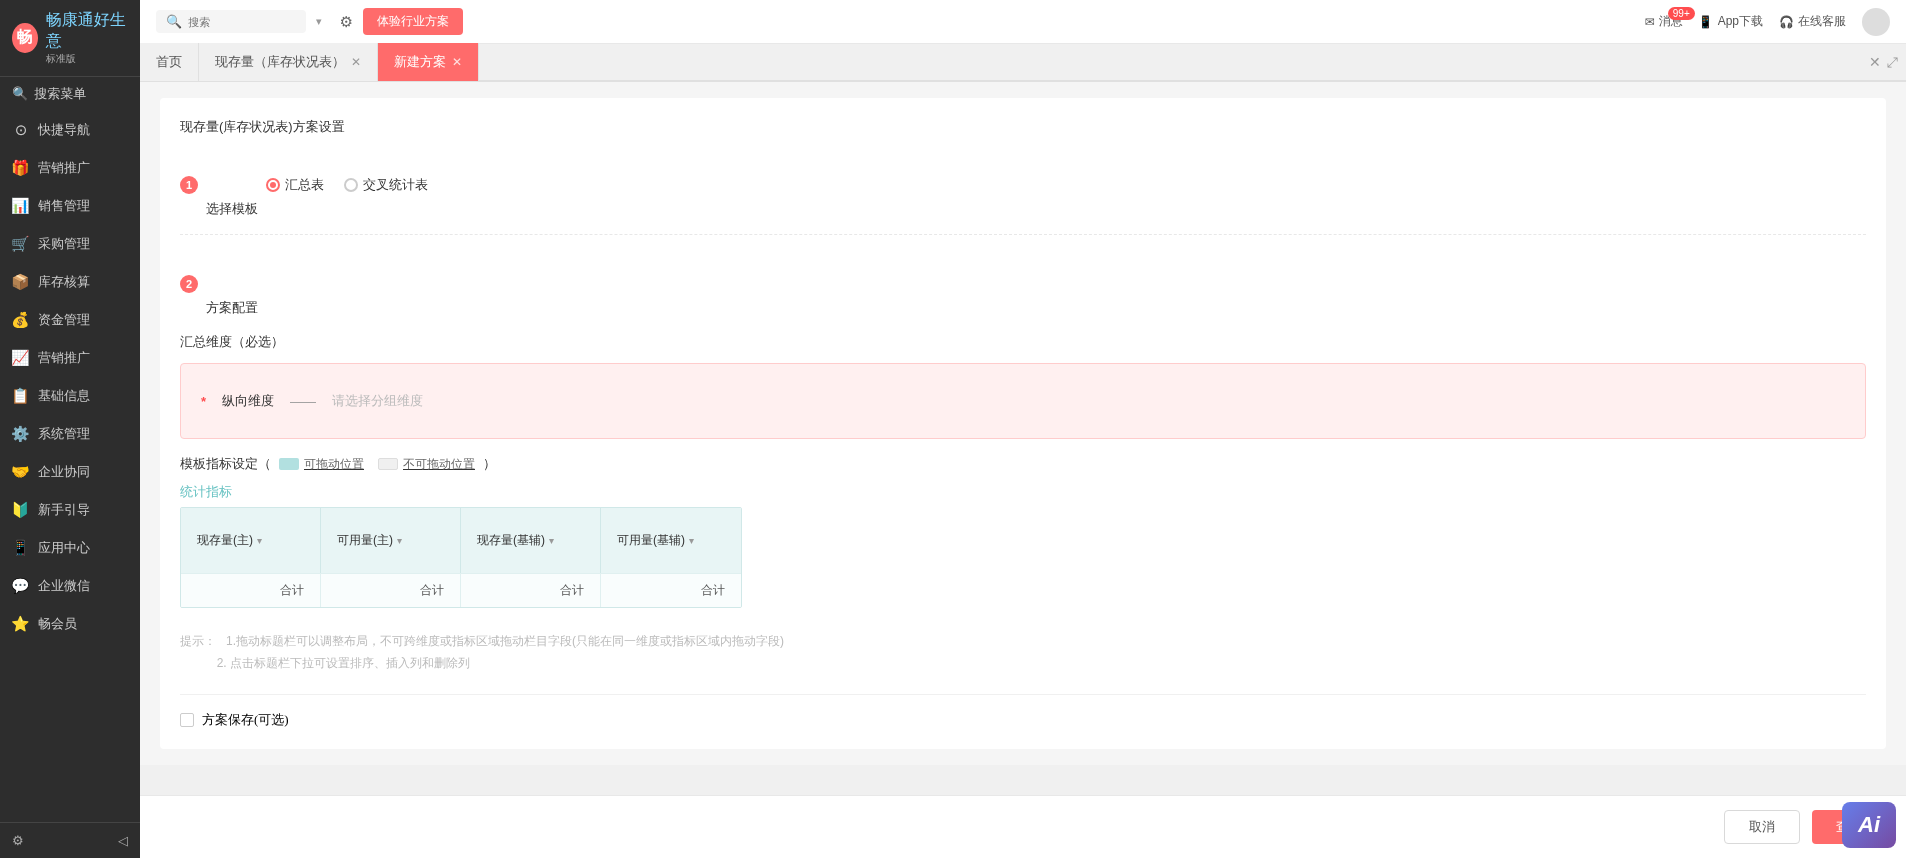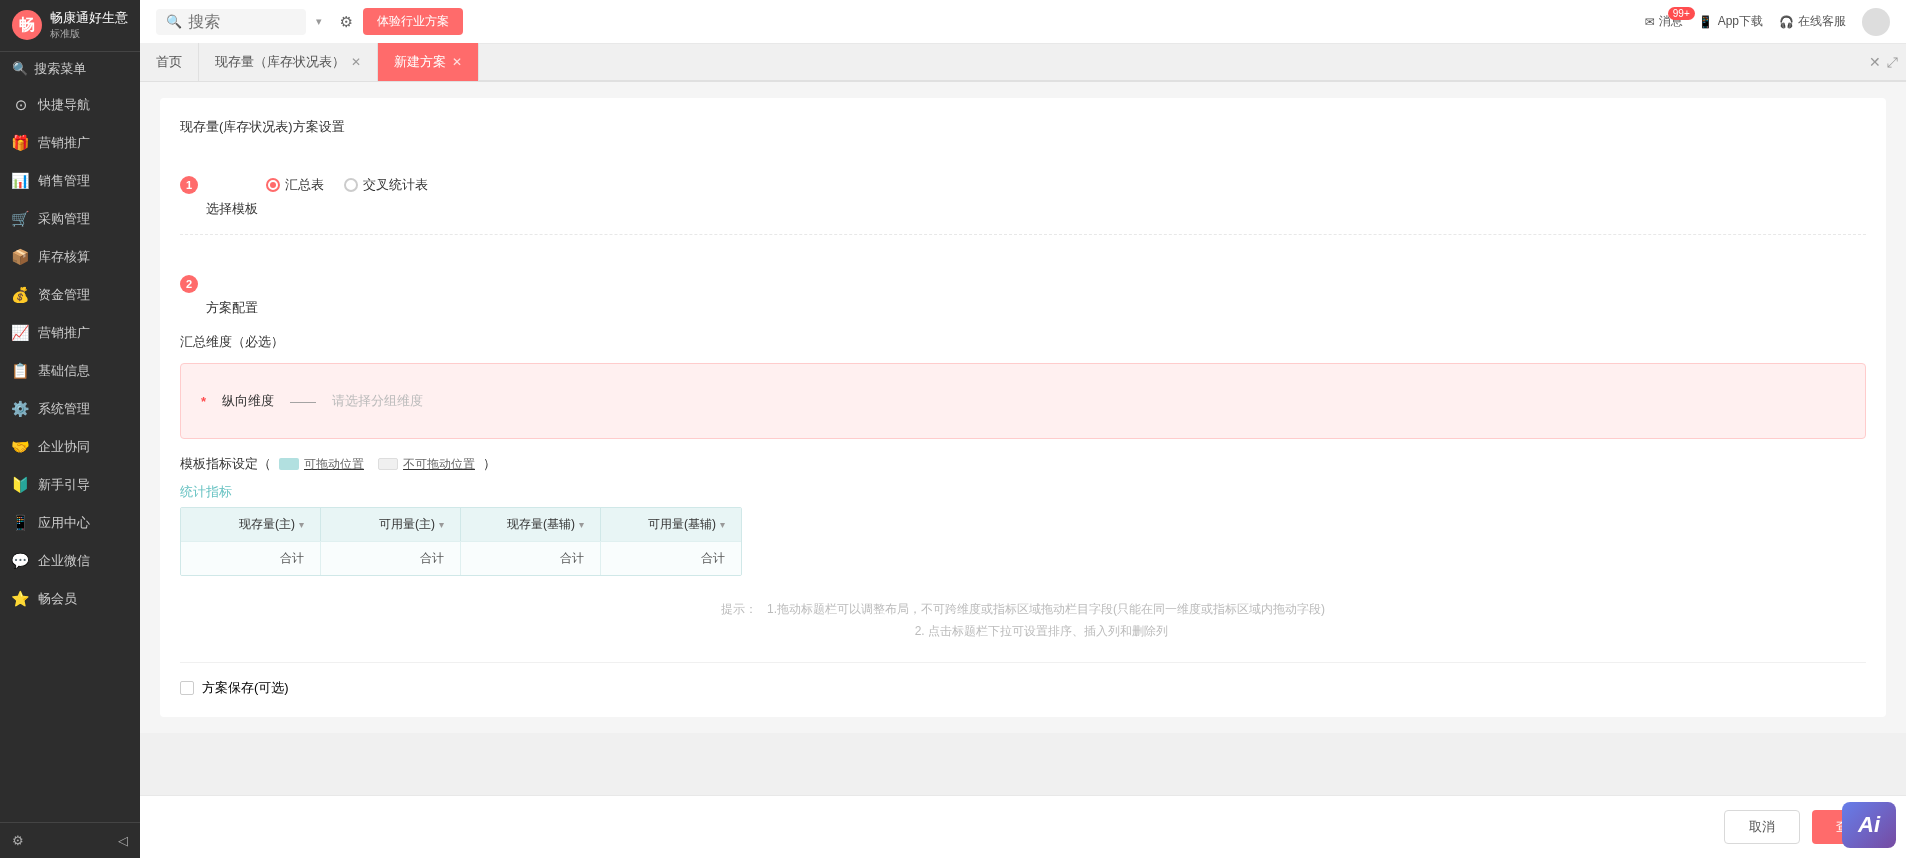--- a/index.html
+++ b/index.html
@@ -27,21 +27,21 @@
       height: 30px;
       background: #ff6b6b;
       border-radius: 50%;
       display: flex;
       align-items: center;
       justify-content: center;
       color: white;
       font-size: 16px;
       font-weight: bold;
     }
-    .sidebar-logo-text { font-size: 13px; color: #ffffff; line-height: 1.3; }
+    .sidebar-logo-text { font-size: 16px; color: #7dd3fc; line-height: 1.3; }
     .sidebar-logo-sub { font-size: 10px; color: #aaa; }
     .sidebar-search {
       display: flex;
       align-items: center;
       padding: 8px 12px;
       gap: 6px;
       cursor: pointer;
       color: #ccc;
       font-size: 13px;
     }
@@ -102,21 +102,21 @@
       background: #f5f5f5;
       border-radius: 4px;
       padding: 4px 10px;
       gap: 6px;
       width: 150px;
     }
     .topbar-search-input {
       border: none;
       background: transparent;
       outline: none;
-      font-size: 16px;
+      font-size: 11px;
       color: #701a75;
       width: 100px;
     }
     .topbar-chevron { color: #999; font-size: 11px; cursor: pointer; }
     .topbar-gear { color: #666; font-size: 15px; cursor: pointer; margin-left: 8px; }
     .topbar-trial-btn {
       background: #ff6b6b;
       color: white;
       border: none;
       border-radius: 4px;
@@ -363,22 +363,22 @@
       display: inline-block;
       min-width: 560px;
     }
     .stats-table-header {
       display: flex;
       background: #e8f5f5;
     }
     .stats-col-header {
       display: flex;
       align-items: center;
-      justify-content: flex-end;
-      padding: 8px 16px;
+      justify-content: flex-start;
+      padding: 24px 16px;
       font-size: 12px;
       color: #333;
       border-right: 1px solid #d0e8e8;
       gap: 4px;
       min-width: 140px;
     }
     .stats-col-header:last-child { border-right: none; }
     .stats-col-header .chevron { color: #999; font-size: 10px; }
     .stats-table-row {
       display: flex;
@@ -396,31 +396,31 @@
       min-width: 140px;
     }
     .stats-col-cell:last-child { border-right: none; }
 
     
     .tips-box {
       margin-top: 20px;
       font-size: 12px;
       color: #bbb;
       line-height: 1.8;
-      text-align: center;
     }
 
     
     .save-checkbox-row {
       display: flex;
       align-items: center;
       gap: 8px;
       margin-top: 20px;
       padding: 16px 0 0 0;
       border-top: 1px solid #f0f0f0;
+      font-family: Liberation Serif, serif;
     }
     .cb-box {
       width: 14px;
       height: 14px;
       border: 1px solid #ccc;
       border-radius: 2px;
       cursor: pointer;
     }
 
     

